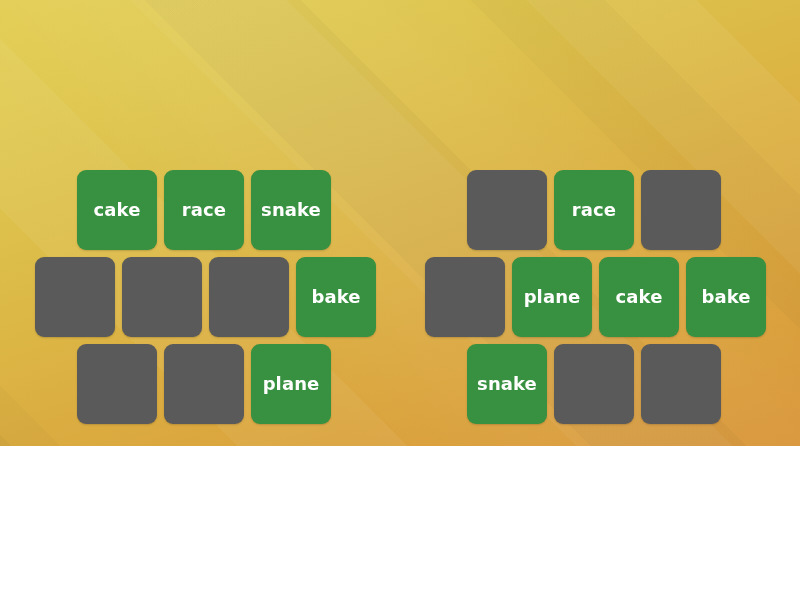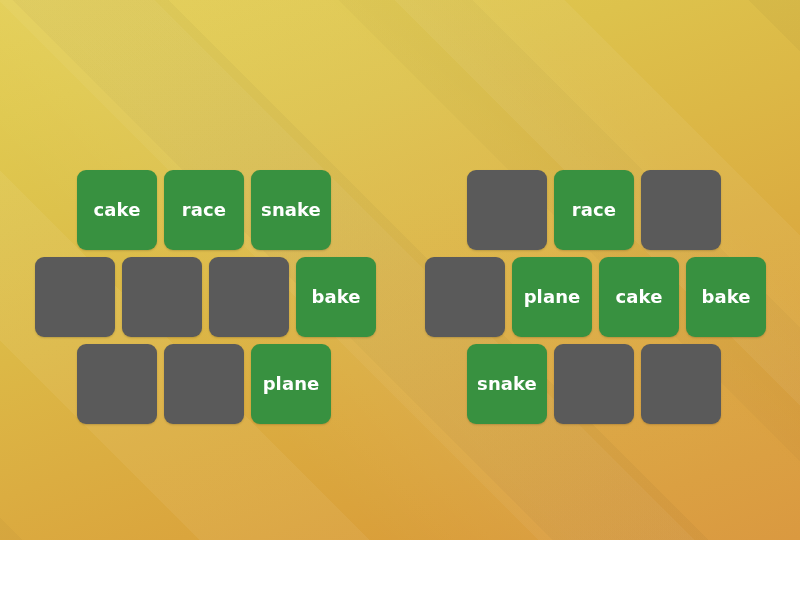--- a/index.html
+++ b/index.html
@@ -10,21 +10,21 @@
   body {
     width: 800px;
     height: 600px;
     overflow: hidden;
     font-family: "DejaVu Sans", "Liberation Sans", sans-serif;
   }
 
   #stage {
     position: relative;
     width: 800px;
-    height: 540px;
+    height: 446px;
     overflow: hidden;
     background:
       linear-gradient(160deg,
         #e3ce55 0%,
         #e0c950 14%,
         #ddc24c 28%,
         #dcb846 44%,
         #dbad41 60%,
         #daa33c 76%,
         #d99b38 88%,

